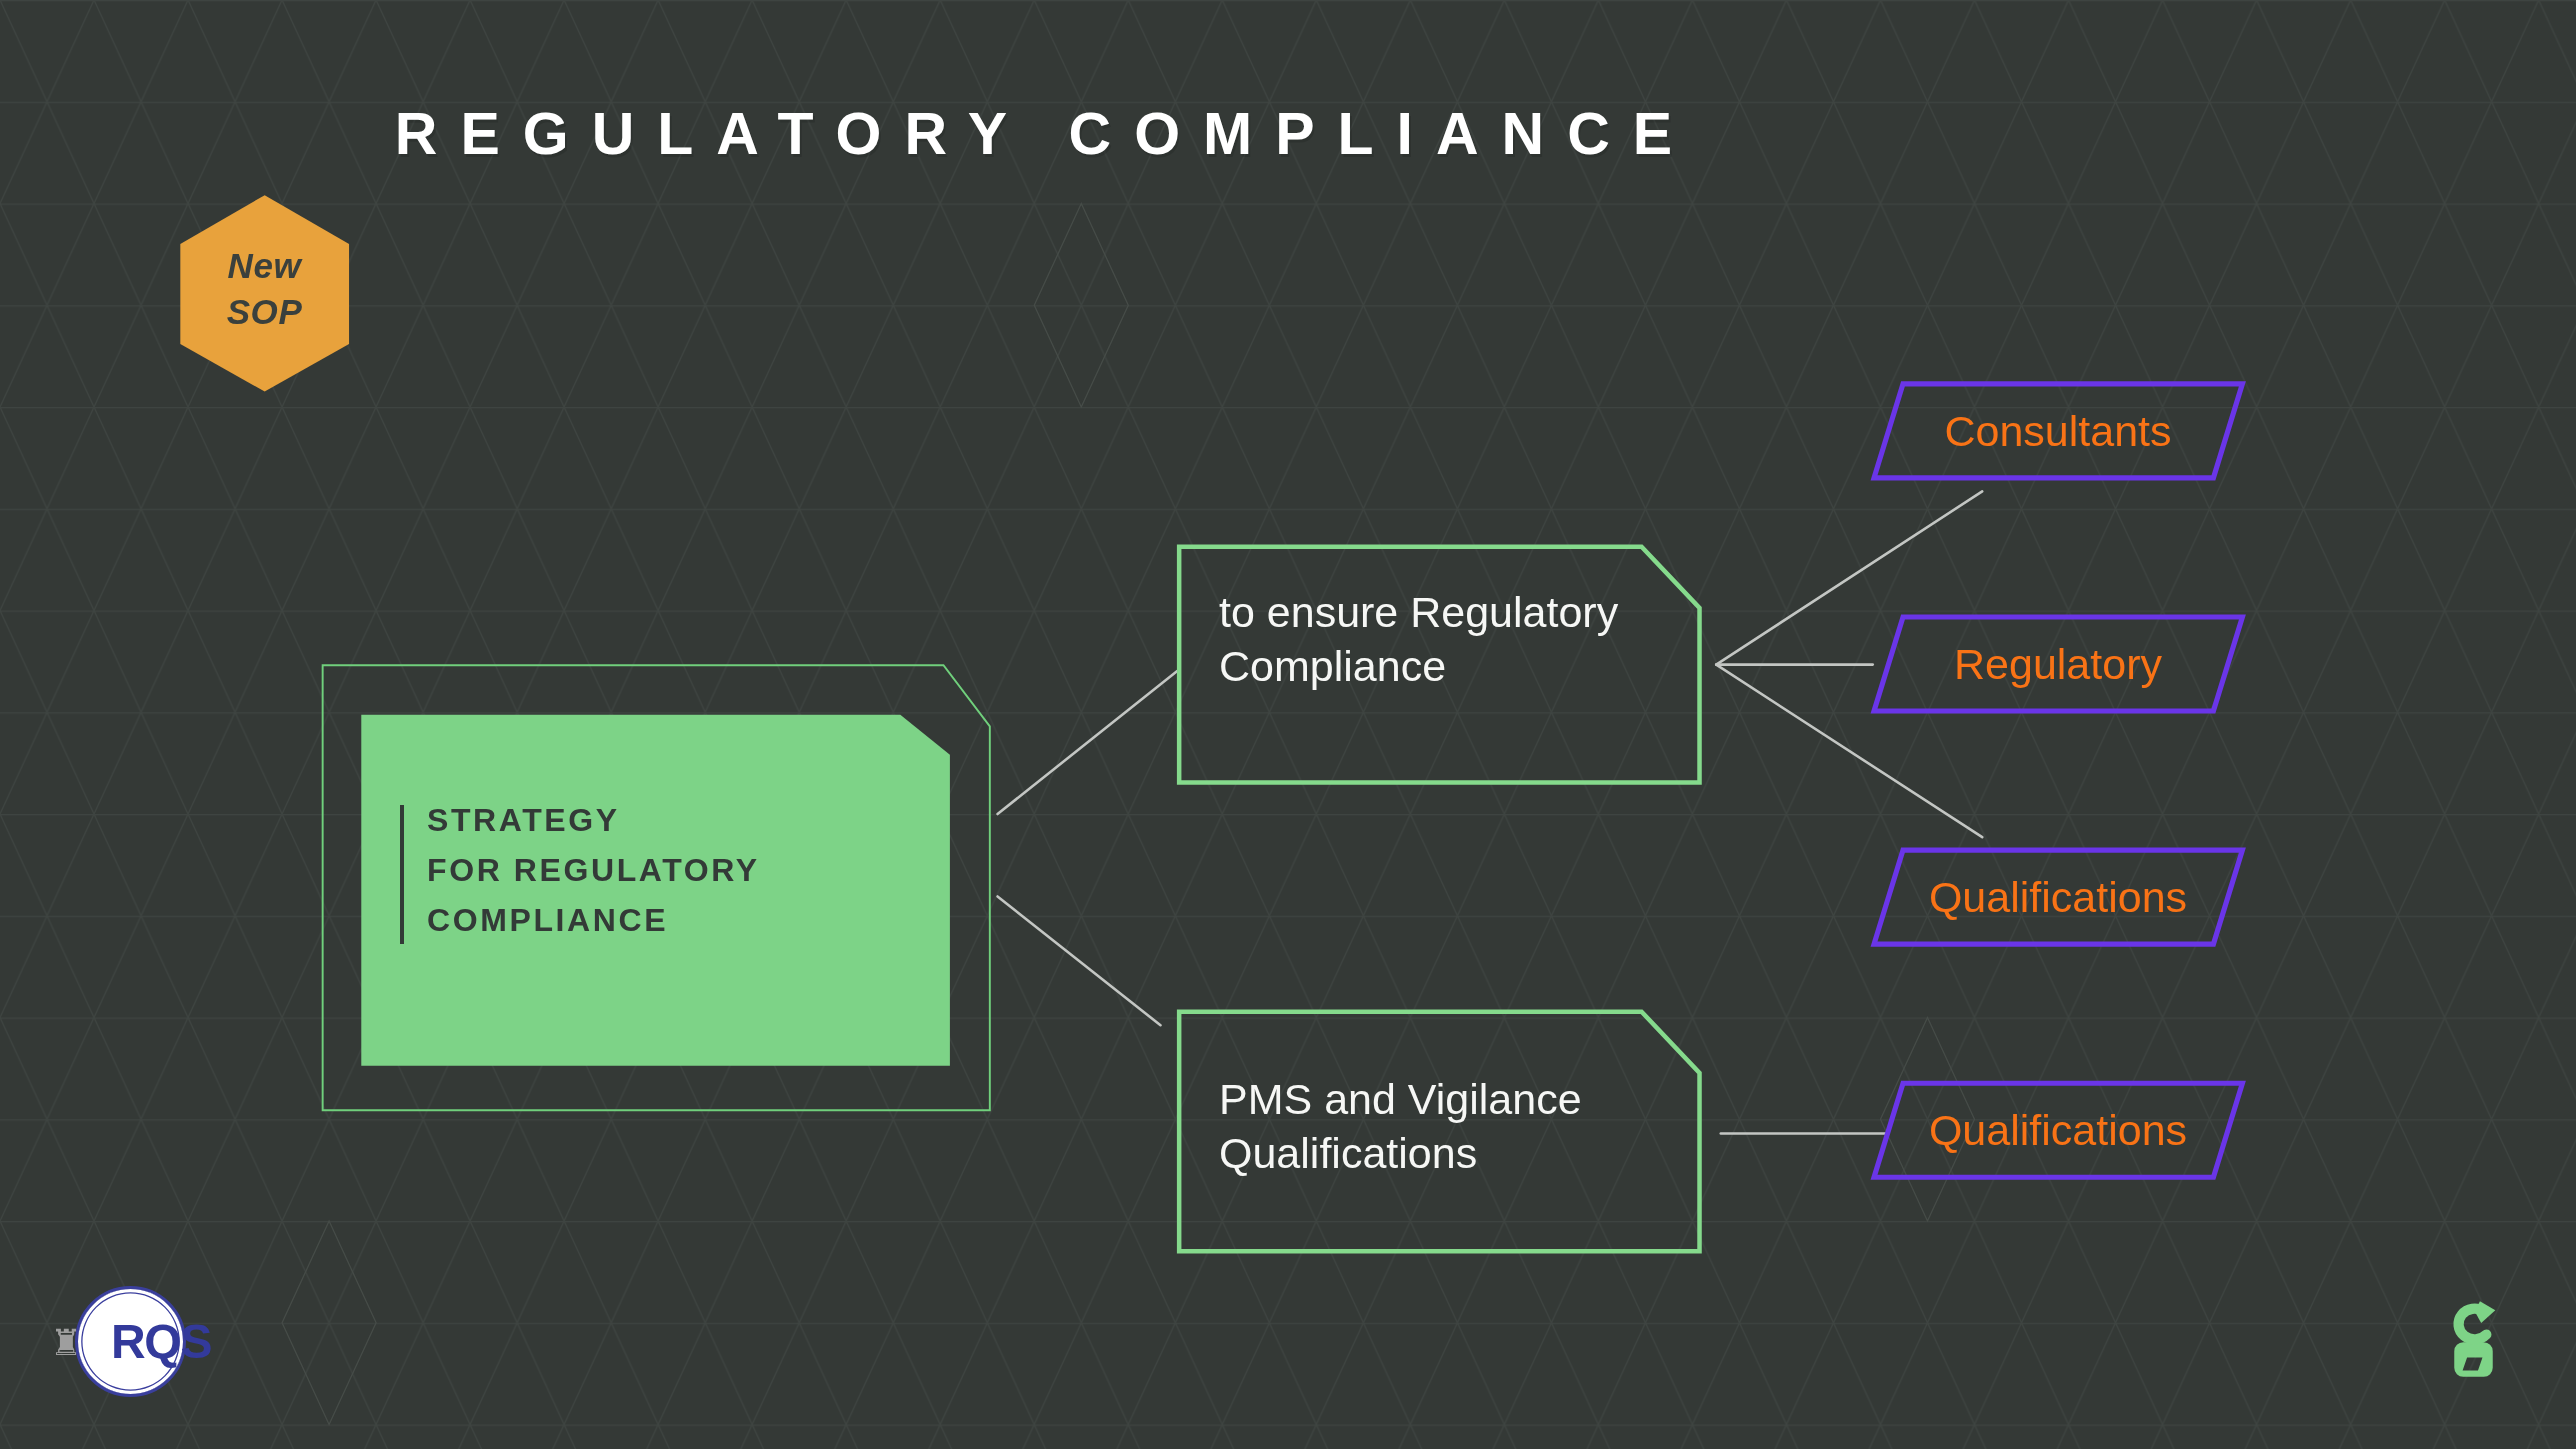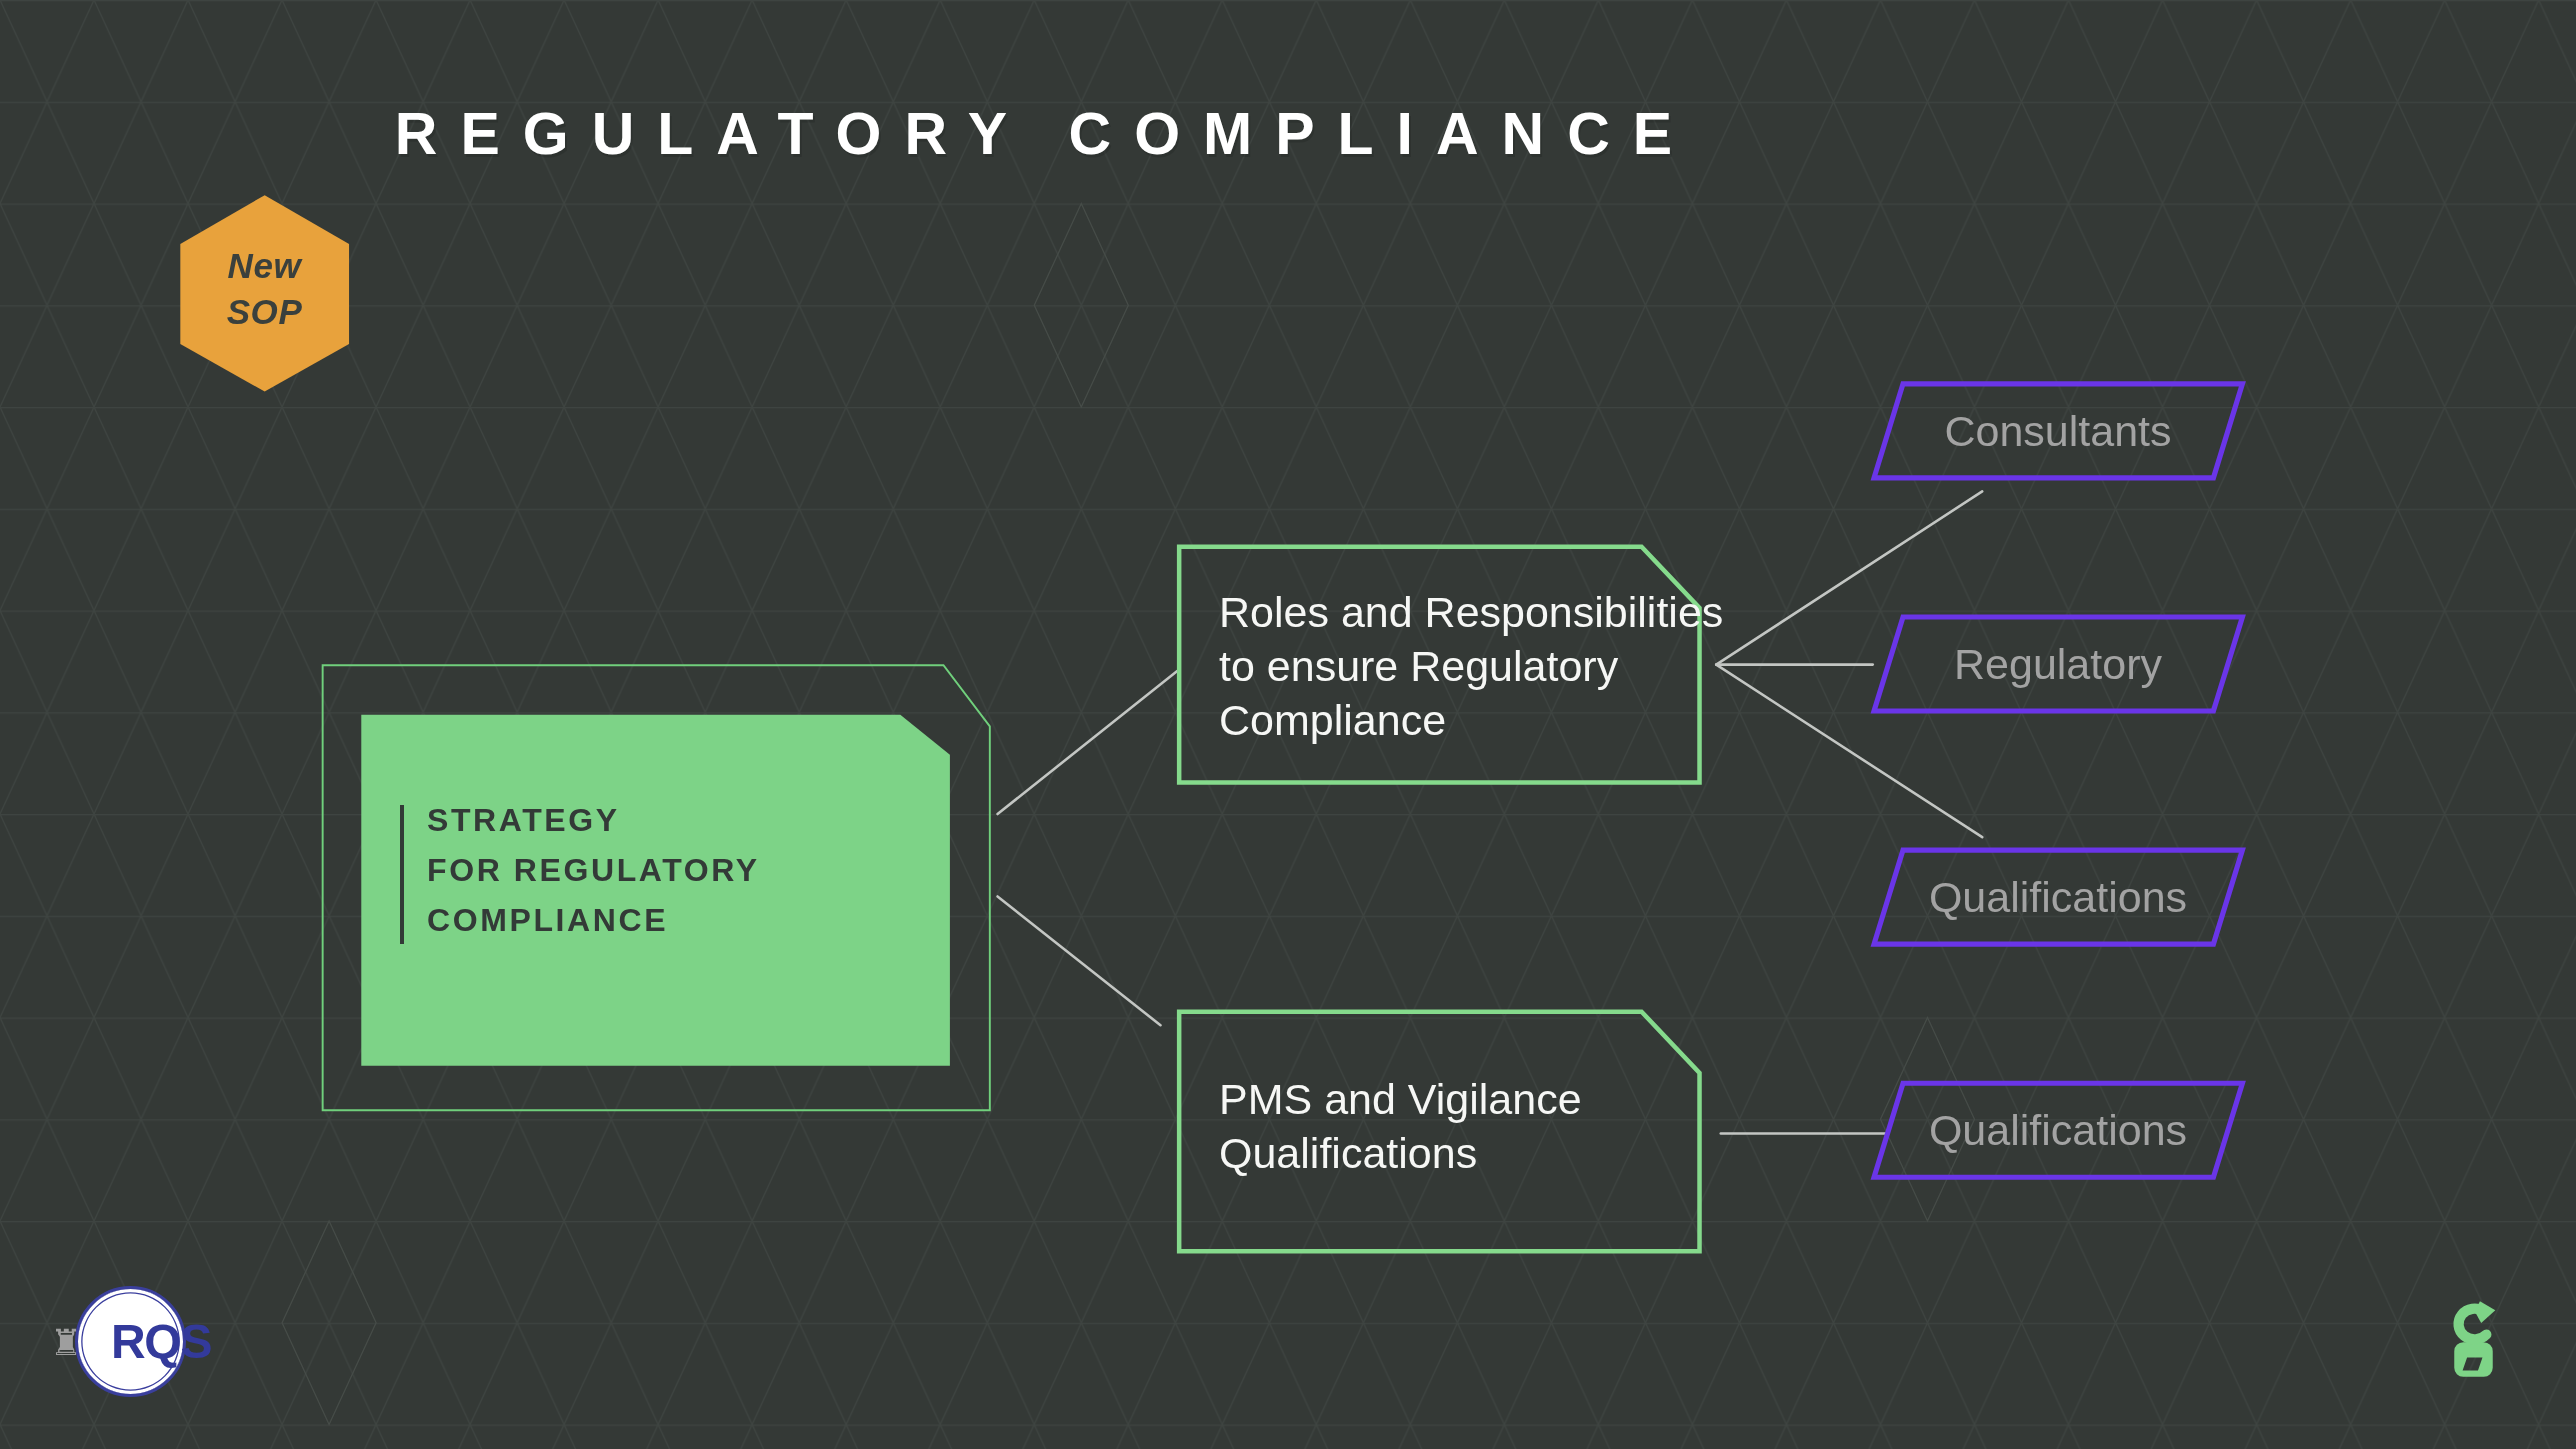--- a/index.html
+++ b/index.html
@@ -30,21 +30,21 @@
   }
   .branch-text {
     position:absolute; font-size:43px; line-height:54px;
     color:#f6f7f5; white-space:nowrap;
   }
   .roles-text { left:1219px; top:585px; }
   .pms-text   { left:1219px; top:1072px; }
   .leaf-label {
     position:absolute; left:1874px; width:368px; height:94px;
     display:flex; align-items:center; justify-content:center;
-    font-size:43px; color:#a3a3a3; white-space:nowrap;
+    font-size:43px; color:#f97316; white-space:nowrap;
   }
   .leaf-1 { top:384px; } .leaf-2 { top:617px; } .leaf-3 { top:850px; } .leaf-4 { top:1083px; }
 
   .rqs-logo {
     position:absolute; left:75px; top:1286px; width:111px; height:111px;
     background:#ffffff; border:3.9px solid #3a3f9c; border-radius:50%;
     box-shadow: inset 0 0 0 3.2px #ffffff, inset 0 0 0 4.5px #3b3f9e;
     display:flex; align-items:center; justify-content:center;
   }
   .rqs-logo .rook {
@@ -107,21 +107,20 @@
   </div>
 
   <div class="accent-bar"></div>
   <div class="strategy-text">
     <div>STRATEGY</div>
     <div>FOR REGULATORY</div>
     <div>COMPLIANCE</div>
   </div>
 
   <div class="branch-text roles-text">
-    <div>Roles and Responsibilities</div>
     <div>to ensure Regulatory</div>
     <div>Compliance</div>
   </div>
 
   <div class="branch-text pms-text">
     <div>PMS and Vigilance</div>
     <div>Qualifications</div>
   </div>
 
   <div class="leaf-label leaf-1">Consultants</div>

